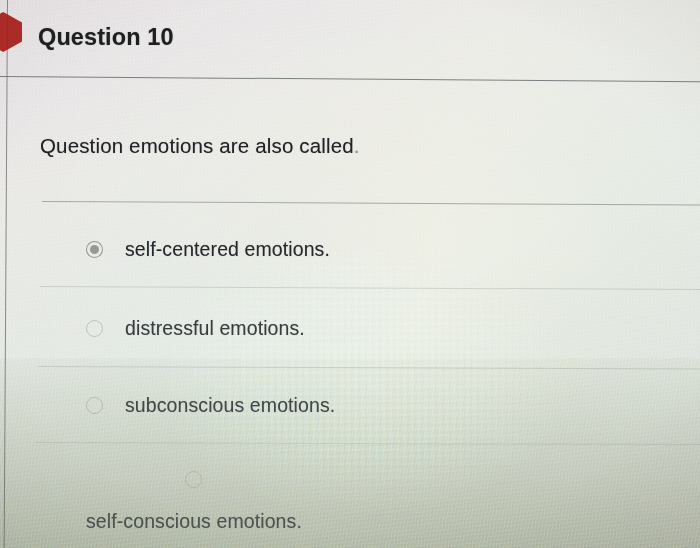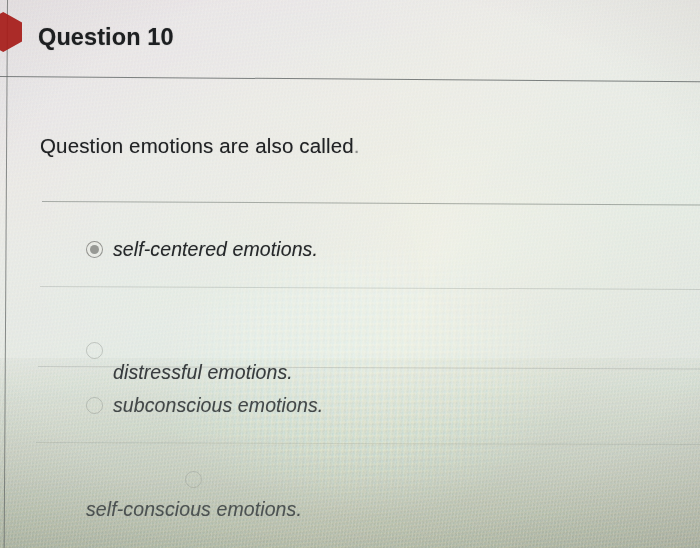--- a/index.html
+++ b/index.html
@@ -254,22 +254,21 @@
   .ans-rule.r1 { left: 42px; width: 658px; top: 201px; transform: rotate(0.30deg); }
   .ans-rule.r2 { left: 40px; width: 660px; top: 286px; transform: rotate(0.26deg); opacity: .42; }
   .ans-rule.r3 { left: 38px; width: 662px; top: 366px; transform: rotate(0.22deg); opacity: .40; }
   .ans-rule.r4 { left: 36px; width: 664px; top: 442px; transform: rotate(0.18deg); opacity: .30; }
 
   .answer-row {
     position: absolute;
     left: 86px;
     display: flex;
     align-items: center;
-    gap: 10px;
-    font-style: italic;
+    gap: 22px;
   }
   .answer-row.a1 { top: 238px; }
   .answer-row.a2 { top: 317px; }
   .answer-row.a3 { top: 394px; justify-content: space-between; }
   .answer-row.a4 { top: 471px; flex-direction: column; }
 
   .radio {
     width: 17px; height: 17px;
     border-radius: 50%;
     box-sizing: border-box;
@@ -293,21 +292,21 @@
   .radio.faded { border-color: rgba(130,134,128,0.38); }
   .radio.faint { border-color: rgba(130,134,128,0.30); }
 
   .answer-label {
     font-size: 19.5px;
     color: #25282a;
     letter-spacing: .1px;
     white-space: nowrap;
     text-shadow: 0 0 1px rgba(110,110,110,.4);
   }
-  .answer-row.a2 .answer-label { color: #2c3033; opacity: .93; margin-top: 44px; }
+  .answer-row.a2 .answer-label { color: #2c3033; opacity: .93; }
   .answer-row.a3 .answer-label { color: #33383a; opacity: .90; }
   .answer-row.a4 .answer-label { color: #3a4042; opacity: .86; }
 </style>
 </head>
 <body>
 
 <div id="screen">
 
   <div class="bg-base"></div>
   <div class="bg-rainbow"></div>

